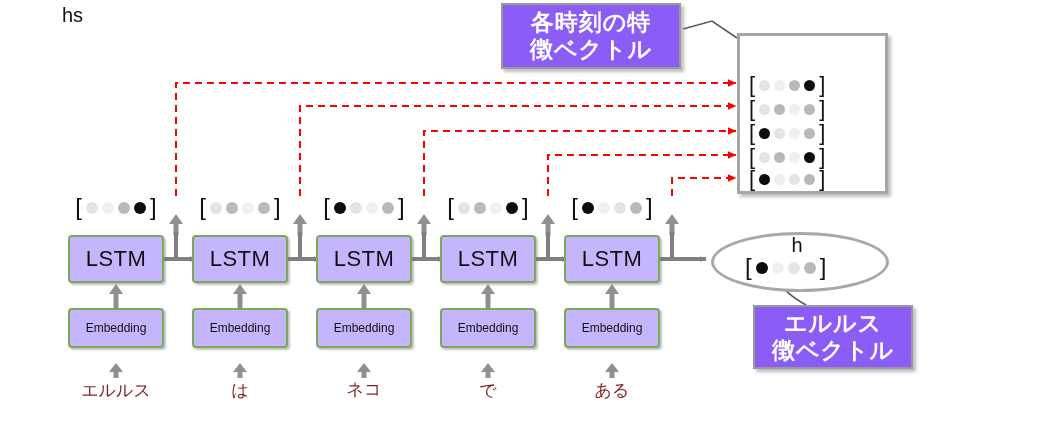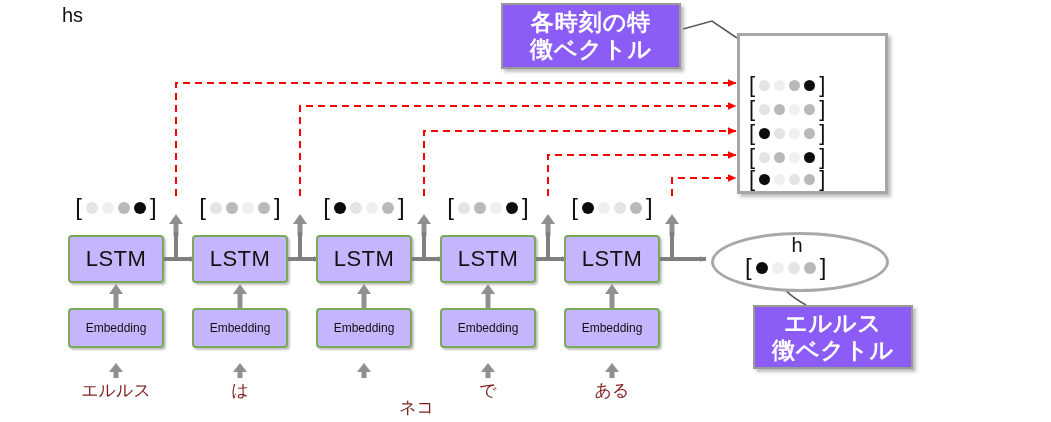--- a/index.html
+++ b/index.html
@@ -252,21 +252,21 @@
       <div class="vec" style="left: 302px; top: 196px; width: 124px; justify-content: center;">
         <span class="brk">[</span>
         <span class="dot d-black"></span>
         <span class="dot d-light"></span>
         <span class="dot d-xlight"></span>
         <span class="dot d-dark"></span>
         <span class="brk">]</span>
       </div>
       <div class="node lstm" style="left: 316px; top: 235px;">LSTM</div>
       <div class="node emb" style="left: 316px; top: 308px;">Embedding</div>
-      <div class="word" style="left: 294px; top: 396px; width: 140px; text-align: right;">ネコ</div>
+      <div class="word" style="left: 294px; top: 378px; width: 140px;">ネコ</div>
       <div class="vec" style="left: 426px; top: 196px; width: 124px; justify-content: center;">
         <span class="brk">[</span>
         <span class="dot d-light"></span>
         <span class="dot d-dark"></span>
         <span class="dot d-xlight"></span>
         <span class="dot d-black"></span>
         <span class="brk">]</span>
       </div>
       <div class="node lstm" style="left: 440px; top: 235px;">LSTM</div>
       <div class="node emb" style="left: 440px; top: 308px;">Embedding</div>

